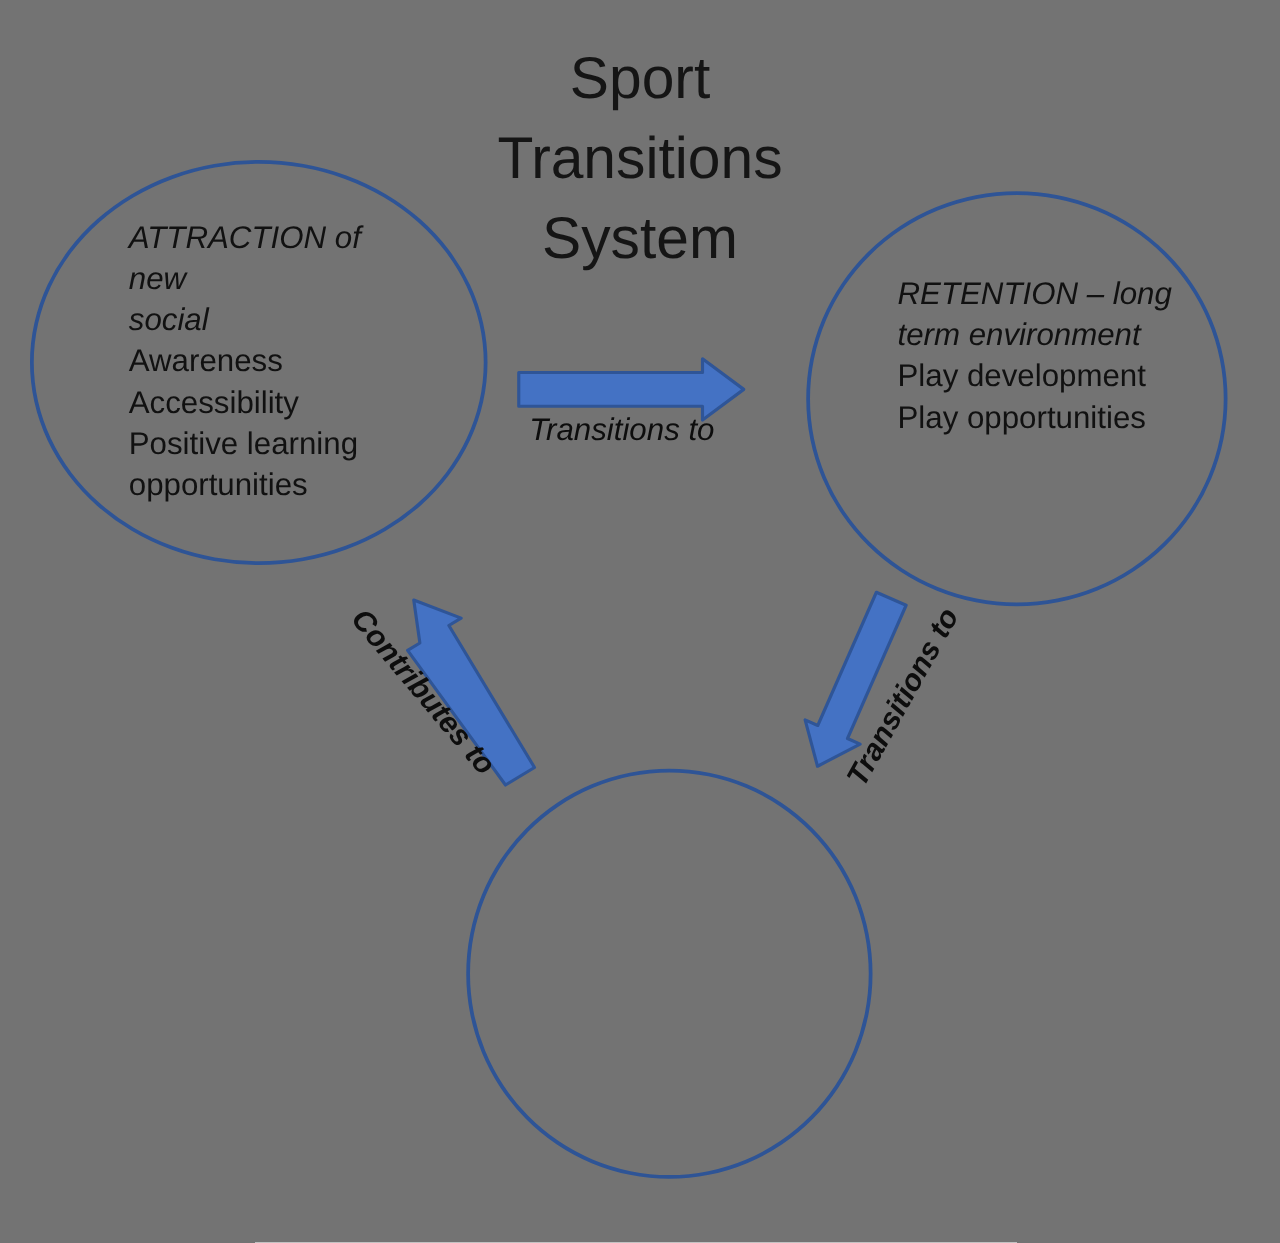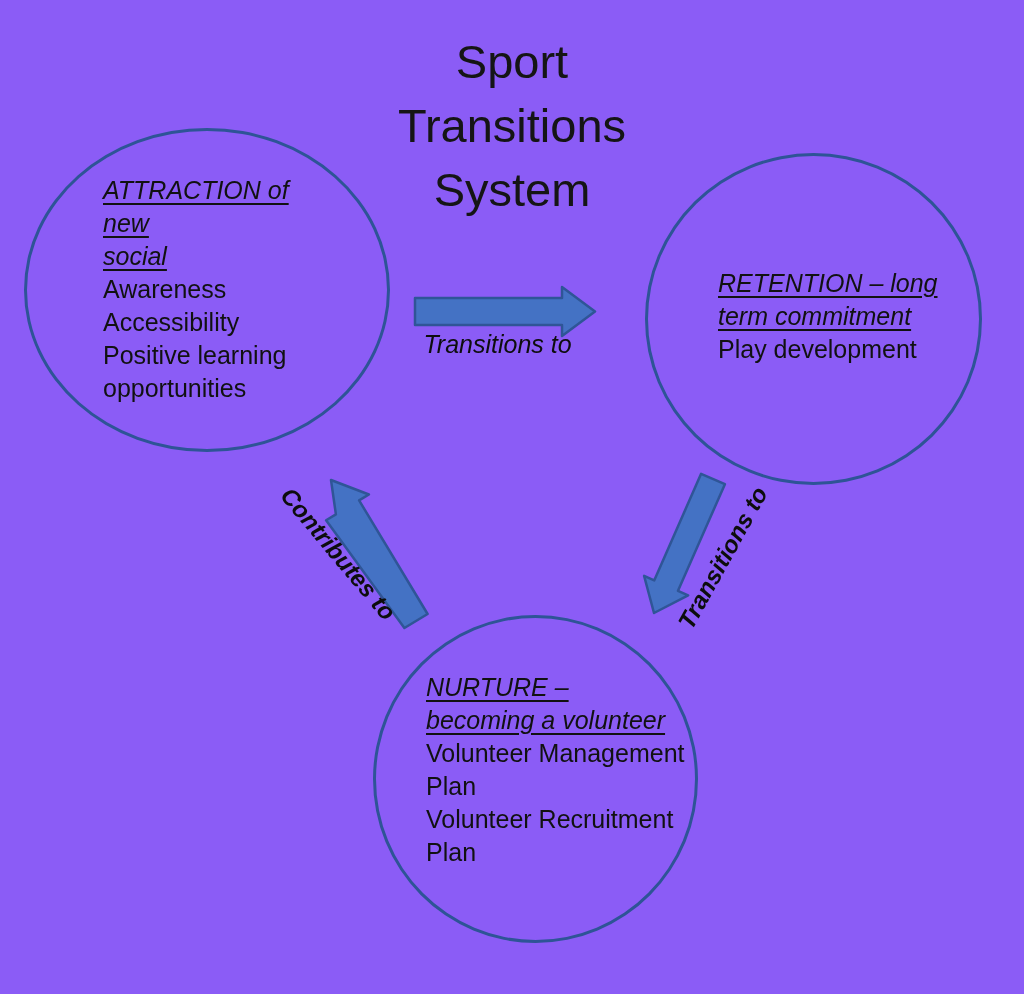--- a/index.html
+++ b/index.html
@@ -7,21 +7,21 @@
     --arrow-stroke: #2f5597;
     --circle-stroke: #2e5496;
     --text: #111111;
   }
   * { margin: 0; padding: 0; box-sizing: border-box; }
   html, body { background: #ffffff; }
   #canvas {
     position: relative;
     width: 1024px;
     height: 994px;
-    background: #8b5cf6;
+    background: #737373;
     font-family: "Liberation Sans", "DejaVu Sans", sans-serif;
     color: var(--text);
     overflow: hidden;
   }
   .title {
     position: absolute;
     left: 0;
     top: 30px;
     width: 1024px;
     text-align: center;
@@ -38,25 +38,24 @@
   #ellipse-attraction { left: 24px;  top: 128px; width: 366px; height: 324px; }
   #ellipse-retention  { left: 645px; top: 153px; width: 337px; height: 332px; }
   #ellipse-nurture    { left: 373px; top: 615px; width: 325px; height: 328px; }
   .circle-text {
     position: absolute;
     font-size: 25px;
     line-height: 33px;
     color: var(--text);
   }
   #text-attraction { left: 103px; top: 174px; width: 235px; }
-  #text-retention  { left: 718px; top: 219px; width: 228px; margin-top: 48px; }
+  #text-retention  { left: 718px; top: 219px; width: 228px; }
   #text-nurture    { left: 426px; top: 671px; width: 272px; }
   .circle-heading-line {
     font-style: italic;
-    text-decoration: underline;
     text-decoration-thickness: 2px;
     text-underline-offset: 4px;
   }
   .arrow-layer {
     position: absolute;
     left: 0; top: 0;
     width: 1024px;
     height: 994px;
     pointer-events: none;
   }
@@ -118,28 +117,23 @@
   <div class="circle-text" id="text-attraction">
     <div class="circle-heading-line">ATTRACTION of new</div>
     <div class="circle-heading-line">social</div>
     <div>Awareness</div>
     <div>Accessibility</div>
     <div>Positive learning opportunities</div>
   </div>
 
   <div class="circle-text" id="text-retention">
     <div class="circle-heading-line">RETENTION – long</div>
-    <div class="circle-heading-line">term commitment</div>
+    <div class="circle-heading-line">term environment</div>
     <div>Play development</div>
+    <div>Play opportunities</div>
   </div>
 
-  <div class="circle-text" id="text-nurture">
-    <div class="circle-heading-line">NURTURE –</div>
-    <div class="circle-heading-line">becoming a volunteer</div>
-    <div>Volunteer Management Plan</div>
-    <div>Volunteer Recruitment Plan</div>
-  </div>
 
   <div class="arrow-label-horizontal" id="label-attraction-retention">Transitions to</div>
   <div class="arrow-label-rotated" id="label-retention-nurture">Transitions to</div>
   <div class="arrow-label-rotated" id="label-nurture-attraction">Contributes to</div>
 
 </div>
 
 </body></html>

